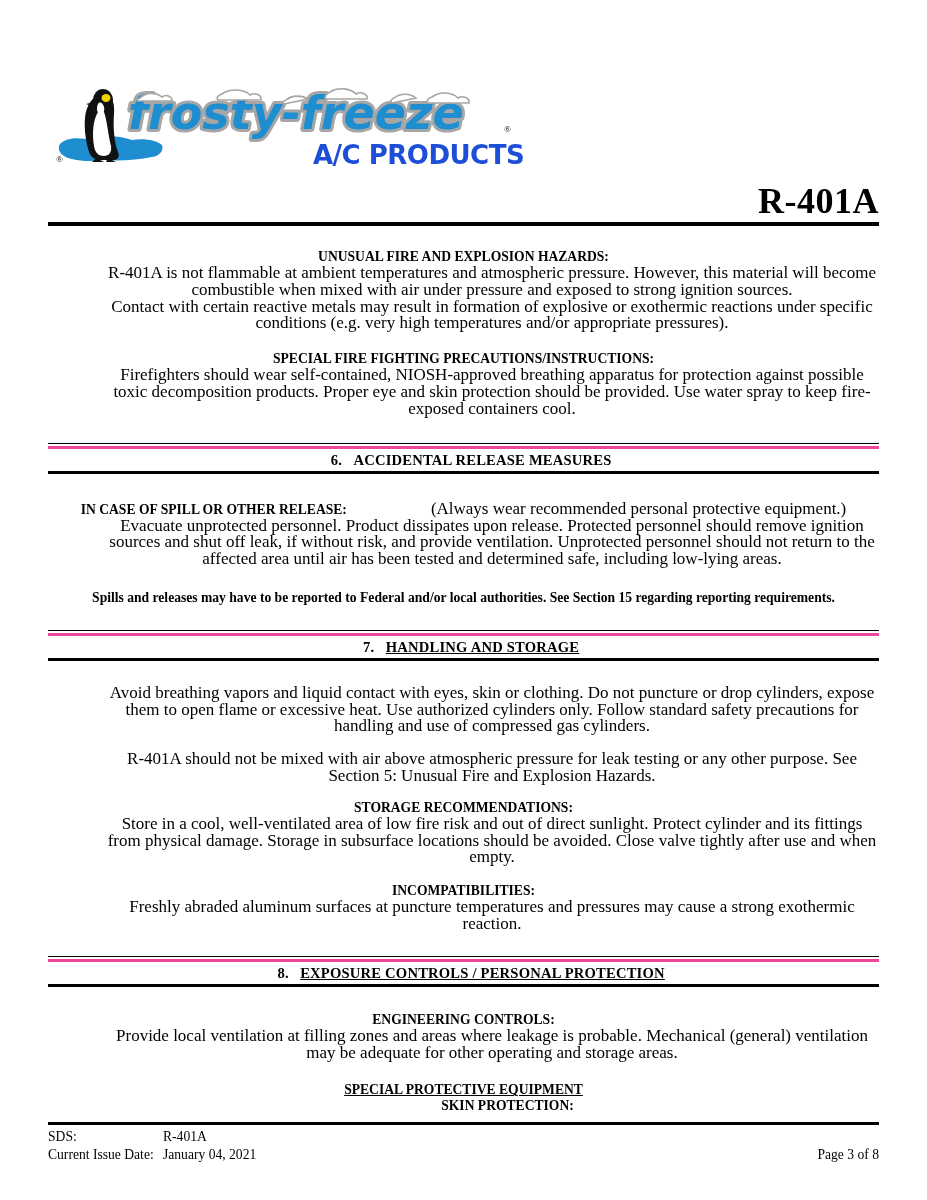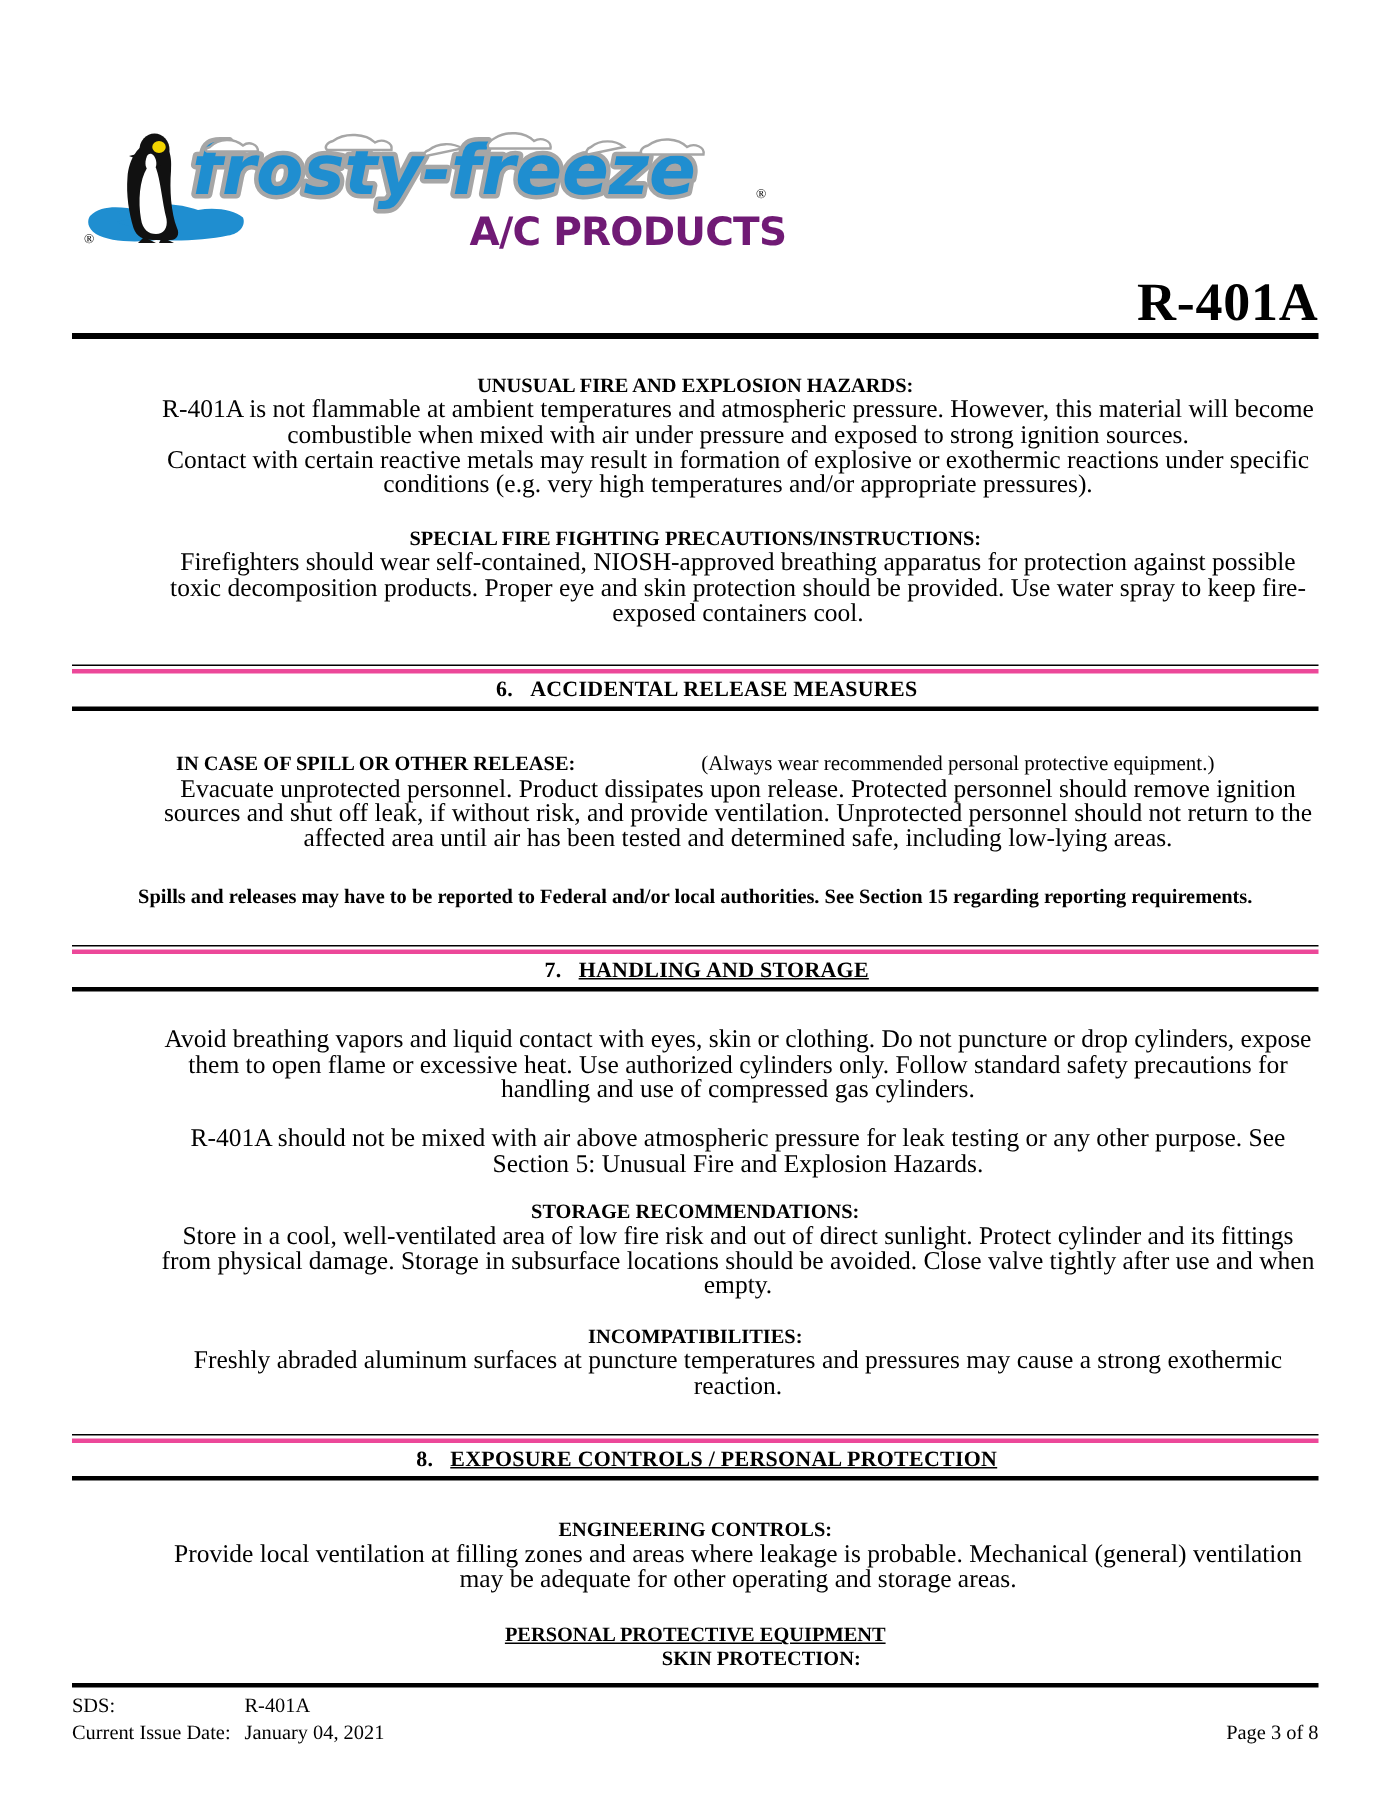--- a/index.html
+++ b/index.html
@@ -46,21 +46,21 @@
     height: 58px;
   }
   .logo-sub {
     position: absolute;
     left: 255px;
     top: 58px;
     font-family: "DejaVu Sans", "Liberation Sans", sans-serif;
     font-weight: bold;
     font-size: 26px;
     letter-spacing: -0.5px;
-    color: #701a75;
+    color: #1d4ed8;
     white-space: nowrap;
   }
   .reg-small {
     position: absolute;
     font-family: "Liberation Serif", serif;
     font-size: 9px;
     color: #000;
   }
 
   
@@ -107,21 +107,21 @@
   .ind {
     margin-left: 57px;
     font-size: 17px;
     line-height: 16.8px;
   }
   .ind p { margin: 0; }
 
   .paren {
     display: inline-block;
     font-weight: normal;
-    font-size: 14px;
+    font-size: 17px;
   }
 
   .note-bold {
     font-weight: bold;
     font-size: 13.6px;
     line-height: 16.8px;
   }
 
   
   .secbar {
@@ -340,21 +340,21 @@
       <div class="hd">ENGINEERING CONTROLS:</div>
       <div class="ind">
         <p>Provide local ventilation at filling zones and areas where leakage is probable.  Mechanical (general) ventilation may be adequate for other operating and storage areas.</p>
       </div>
     </div>
 
     <div class="sp20"></div>
 
     <div class="blk">
       <div class="hd">
-        <span class="ul">PERSONAL PROTECTIVE EQUIPMENT</span>
+        <span class="ul">SPECIAL PROTECTIVE EQUIPMENT</span>
       </div>
       <div class="ind2">SKIN PROTECTION:</div>
     </div>
 
   </div>
 
   <div class="footer-rule"></div>
   <div class="footer">
     <div class="footer-row">
       <span class="f-lab" style="width:115px;">SDS:</span><span class="f-val">R-401A</span>

